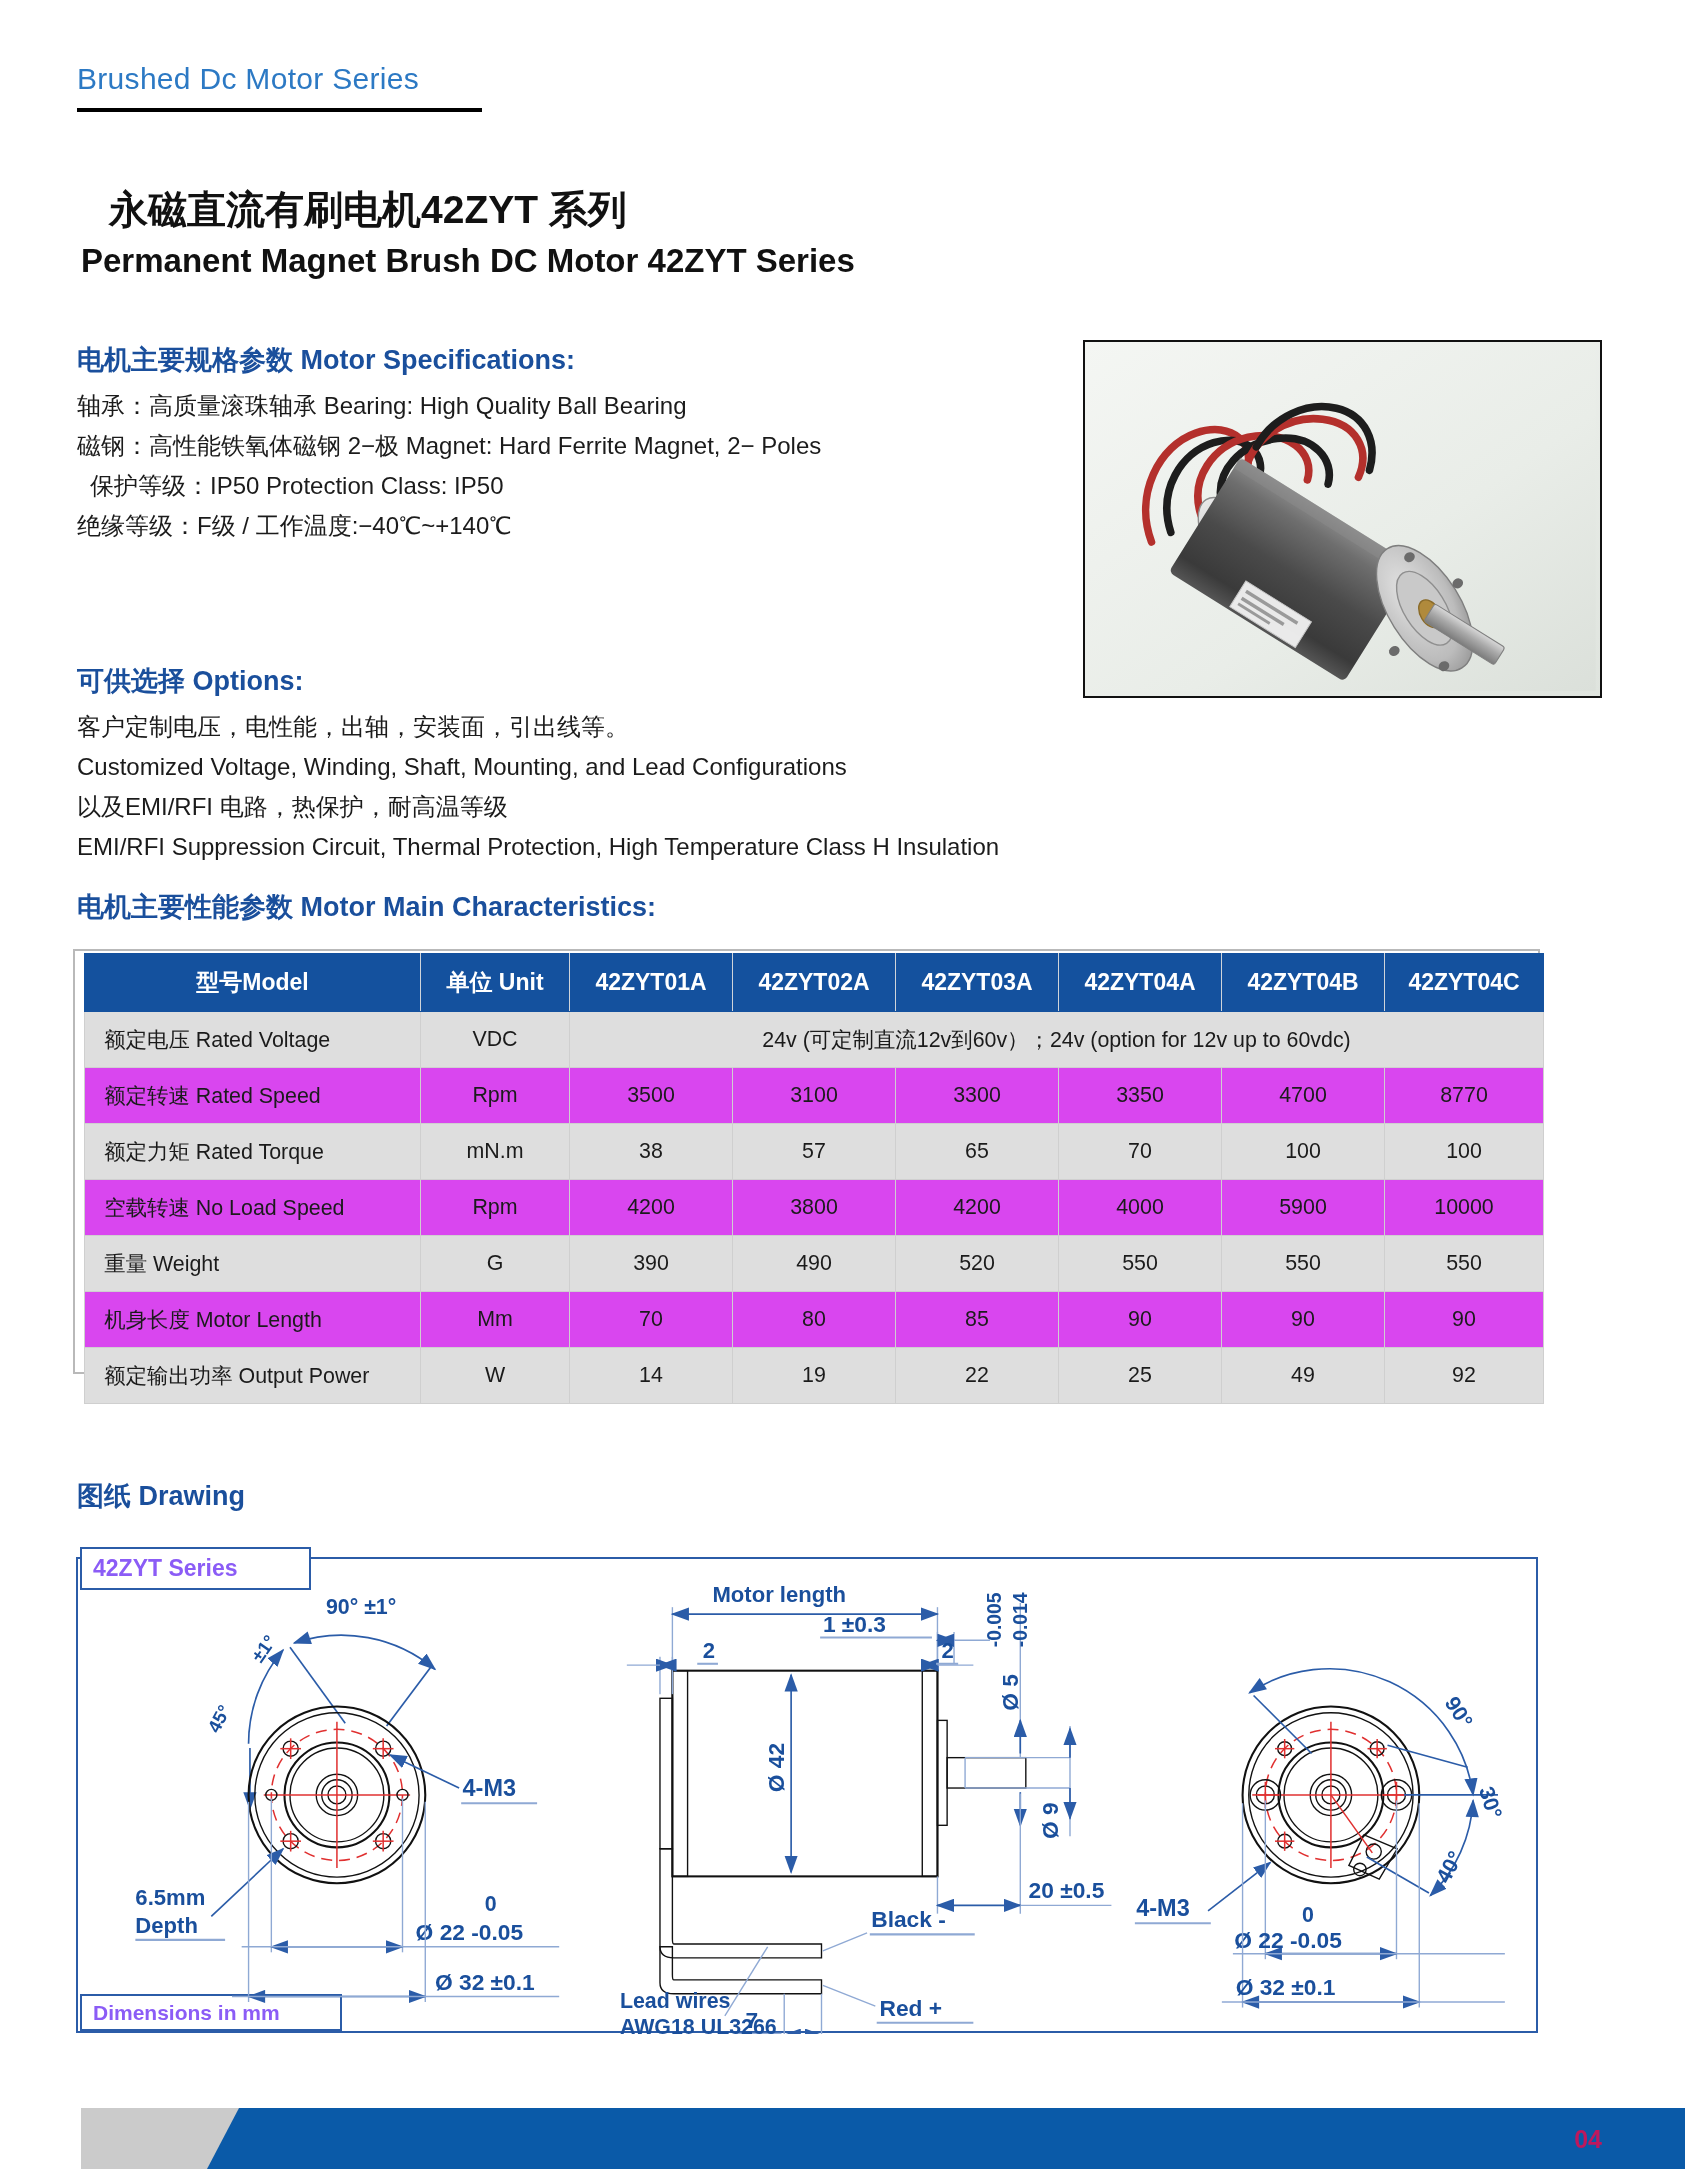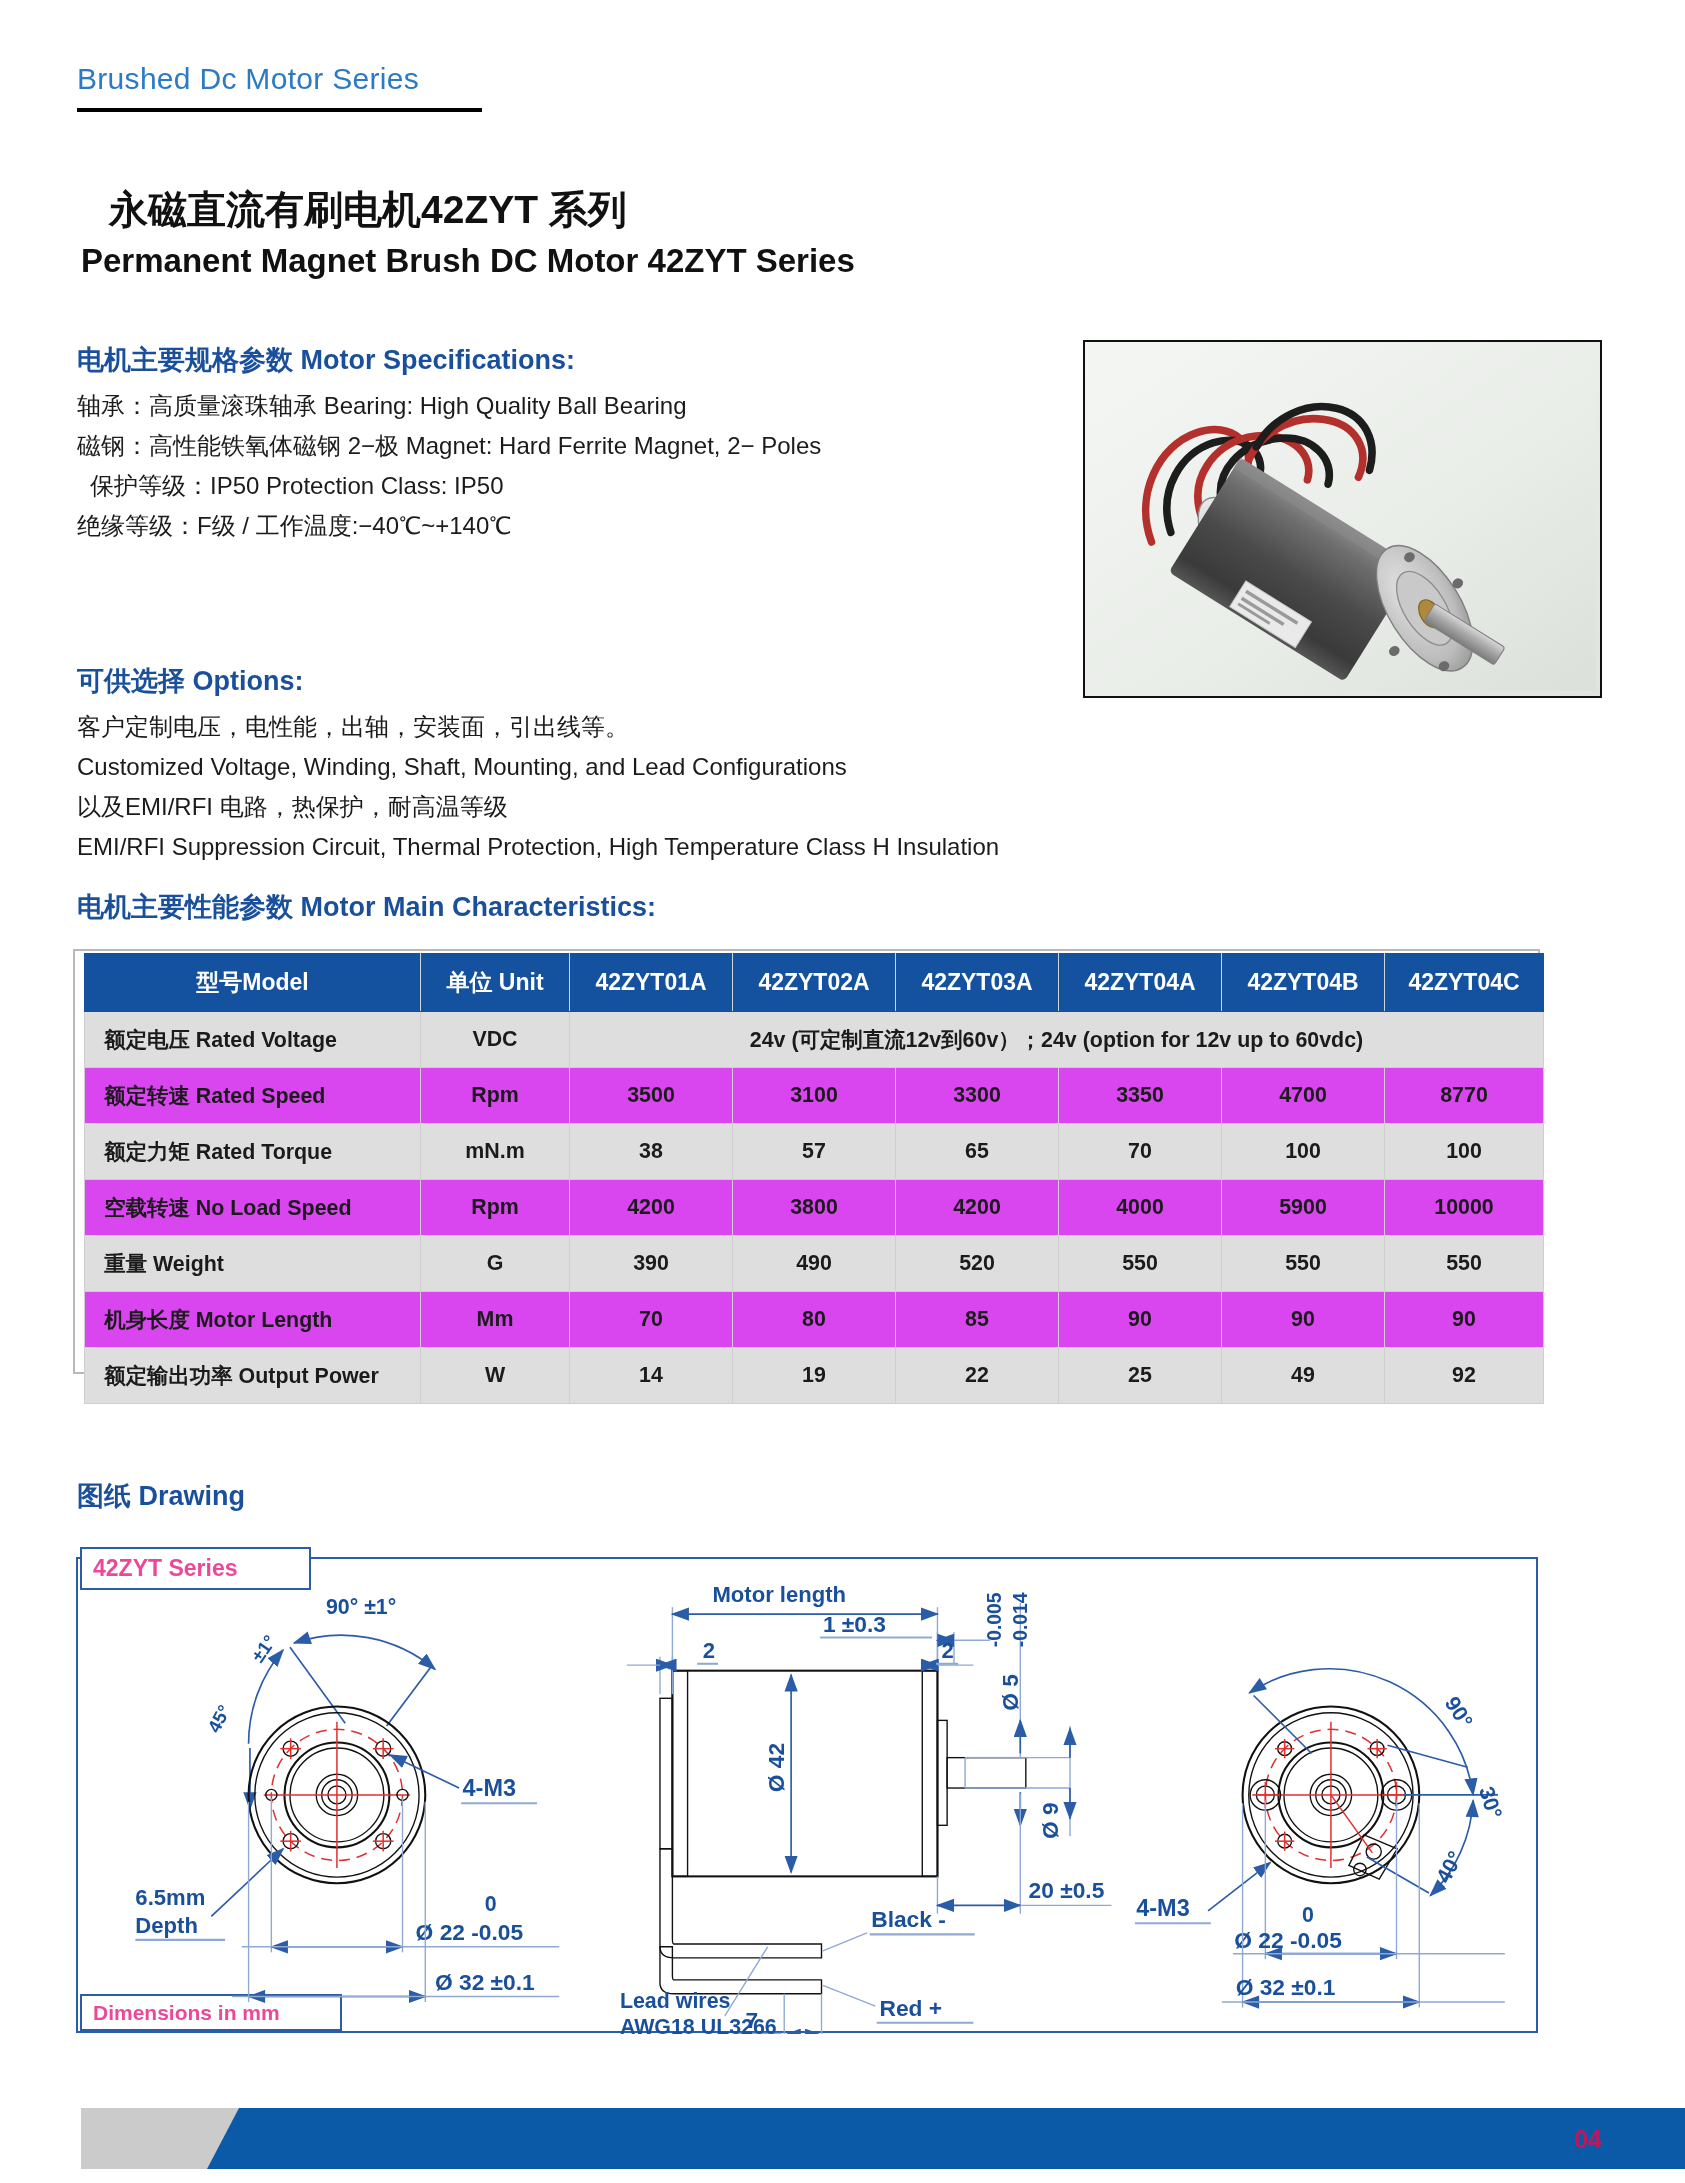--- a/index.html
+++ b/index.html
@@ -23,32 +23,32 @@
 
   
   .photo{position:absolute;left:1083px;top:340px;width:515px;height:354px;border:2.1px solid #111;overflow:hidden;
          background:linear-gradient(145deg,#f2f4f1 0%,#eef1ee 35%,#e7ebe6 65%,#dfe4de 100%);}
   .photo svg{display:block;}
 
   
   .tbl{position:absolute;left:84px;top:953px;width:1458px;border-collapse:collapse;
        table-layout:fixed;background:#d946ef;}
   .tbl td,.tbl th{border:1.4px solid #cfcfcf;text-align:center;vertical-align:middle;
-       font-size:21.4px;color:#1b1b1b;padding:0;height:55px;font-weight:bold;}
+       font-size:21.4px;color:#1b1b1b;padding:0;height:55px;font-weight:normal;}
   .tbl thead th{background:#14519e;color:#fff;font-weight:bold;font-size:23px;height:57px;
        border:1.4px solid #14519e;border-right:1.4px solid #cfd4da;}
   .tbl thead th:last-child{border-right:1.4px solid #14519e;}
   .tbl tbody tr.alt td{background:#dedede;}
   .tbl tbody td.rowlabel{text-align:left;padding-left:19.3px;font-size:21.4px;}
   .tbl-outer{position:absolute;left:73px;top:949px;width:1467px;height:425px;border:2.1px solid #b9b9b9;box-sizing:border-box;}
 
   
   .draw-box{position:absolute;left:76px;top:1557px;width:1462px;height:476px;border:2.8px solid #2b5ca8;box-sizing:border-box;background:#fff;}
   .draw-tag{position:absolute;background:#fff;border:2.1px solid #2b5ca8;box-sizing:border-box;
-            color:#ec4899;font-size:23px;font-weight:bold;display:flex;align-items:center;padding:8px 11px;white-space:nowrap;text-align:center;}
+            color:#8b5cf6;font-size:23px;font-weight:bold;display:flex;align-items:center;padding:8px 11px;white-space:nowrap;text-align:center;}
   .tag-series{left:80px;top:1547px;width:231px;height:43px;}
   .tag-dims{left:80px;top:1994px;width:262px;height:37px;font-size:21px;}
 
   .dwg-svg{position:absolute;left:76px;top:1560px;}
 
   
   .footer-grey{position:absolute;left:81px;top:2108px;width:159px;height:61px;background:#cbcbcb;}
   .footer-blue{position:absolute;left:207px;top:2108px;width:1478px;height:61px;background:#0a5aa8;
                clip-path:polygon(32px 0,100% 0,100% 100%,0 100%);}
   .footer-num{position:absolute;right:83px;top:2125px;color:#be185d;font-size:25px;font-weight:bold;}

